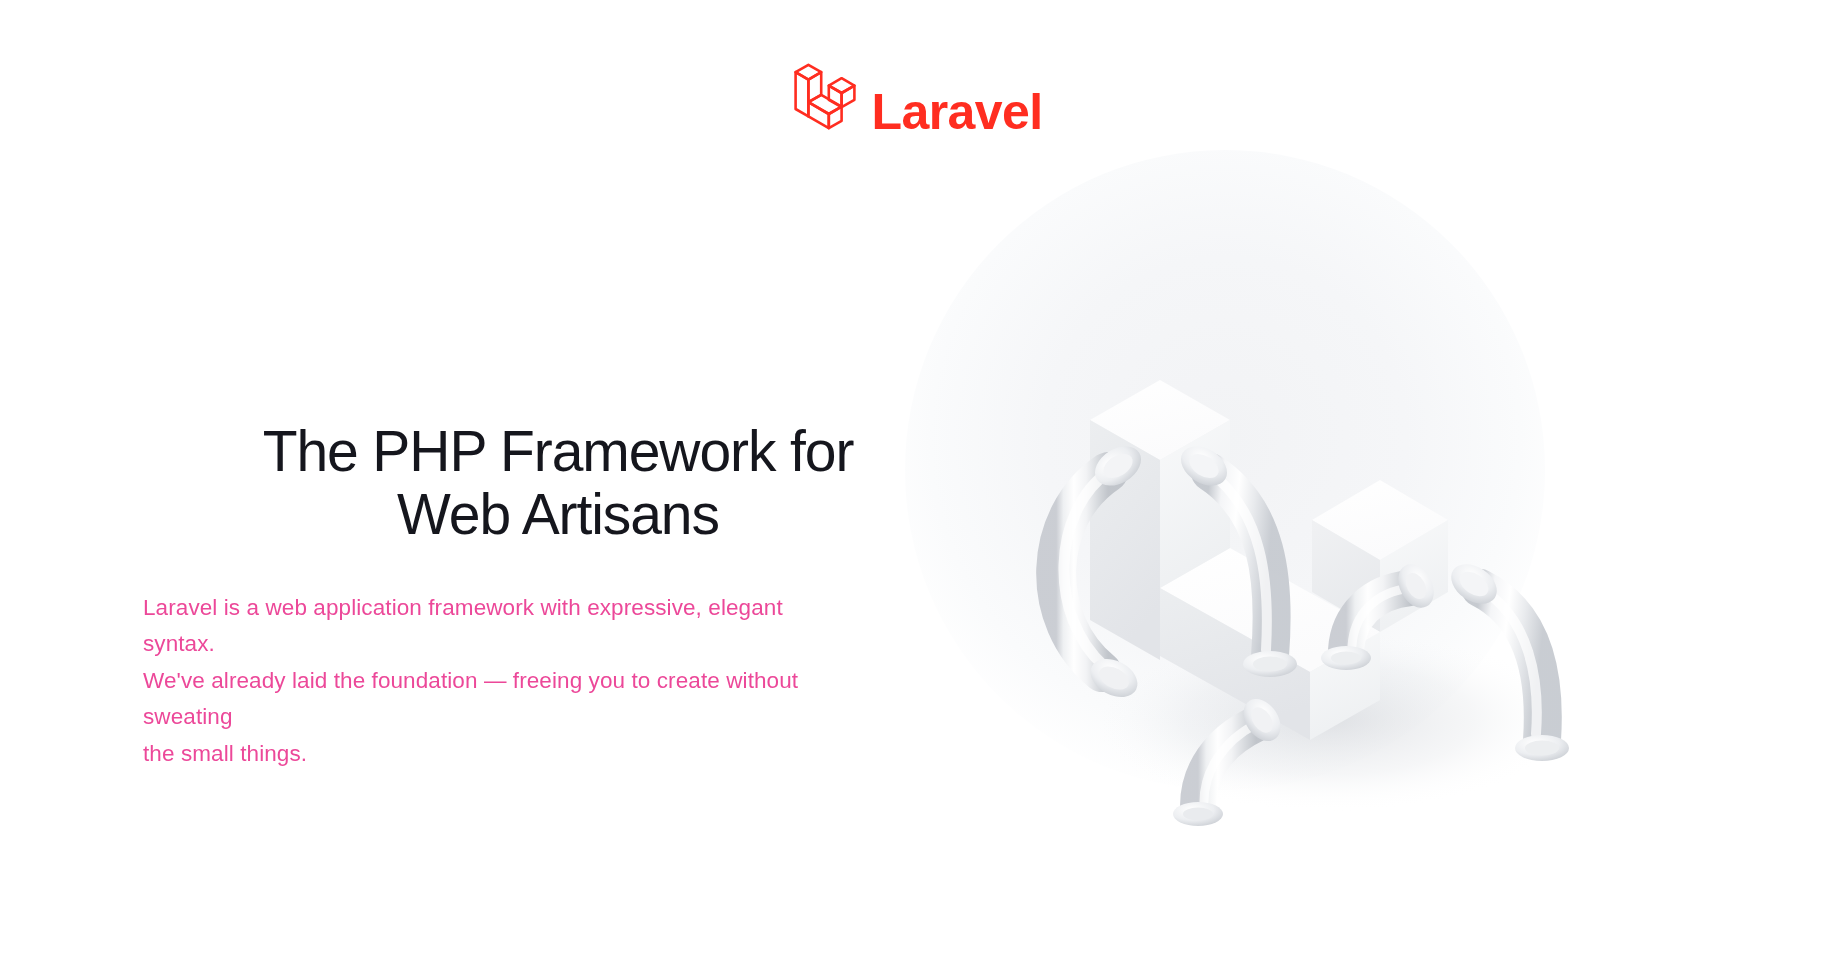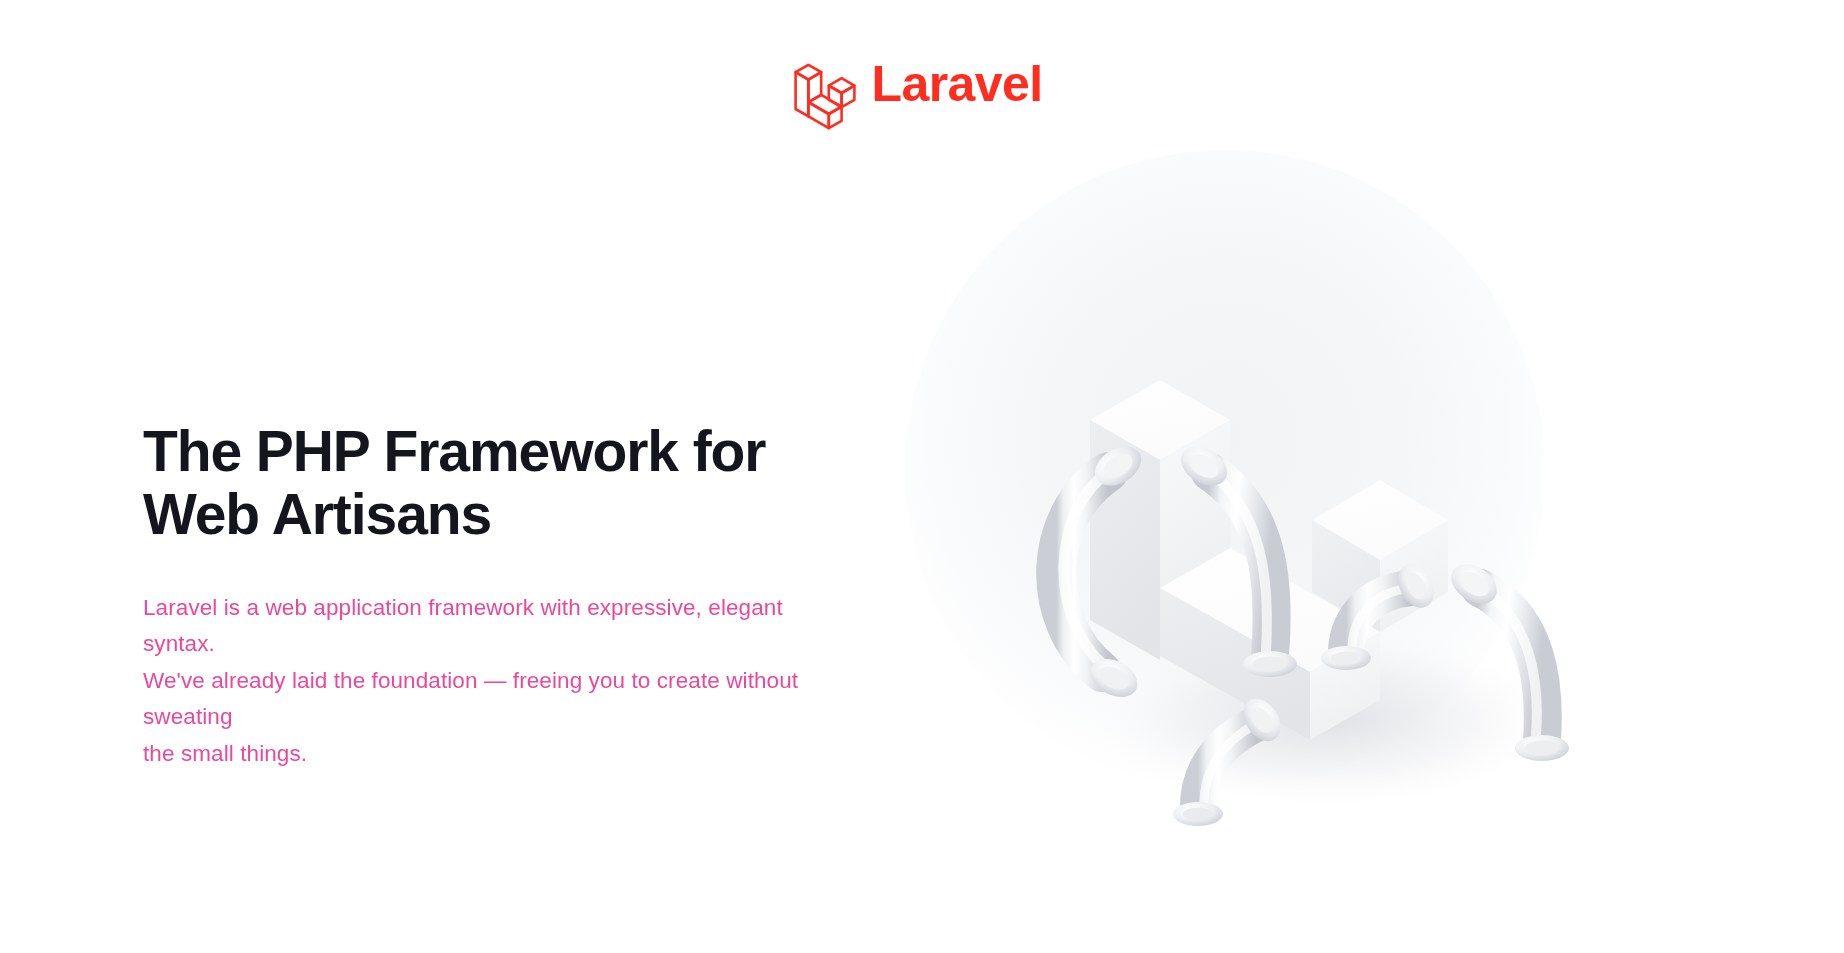--- a/index.html
+++ b/index.html
@@ -38,21 +38,21 @@
     pointer-events:none;
   }
 
   
   .masthead {
     position:absolute;
     top:58px;
     left:0;
     width:1836px;
     display:flex;
-    align-items:flex-start;
+    align-items:flex-end;
     justify-content:center;
     gap:16px;
   }
   .logo-mark {
     width:62px;
     height:78px;
     display:block;
     flex:0 0 auto;
   }
   .logo-word {
@@ -69,25 +69,26 @@
   
   .hero-copy {
     position:absolute;
     left:143px;
     top:420px;
     width:830px;
   }
   .hero-title {
     font-family:"Liberation Sans", sans-serif;
     font-size:57px;
-    font-weight:700;
+    font-weight:400;
     line-height:1.105;
     letter-spacing:-0.019em;
     color:#15161d;
     white-space:pre-line;
+    text-align:center;
   }
   .hero-sub {
     margin-top:44px;
     font-family:"Liberation Sans", sans-serif;
     font-size:22.5px;
     font-weight:400;
     line-height:1.62;
     letter-spacing:0.004em;
     color:#ec4899;
     max-width:700px;

